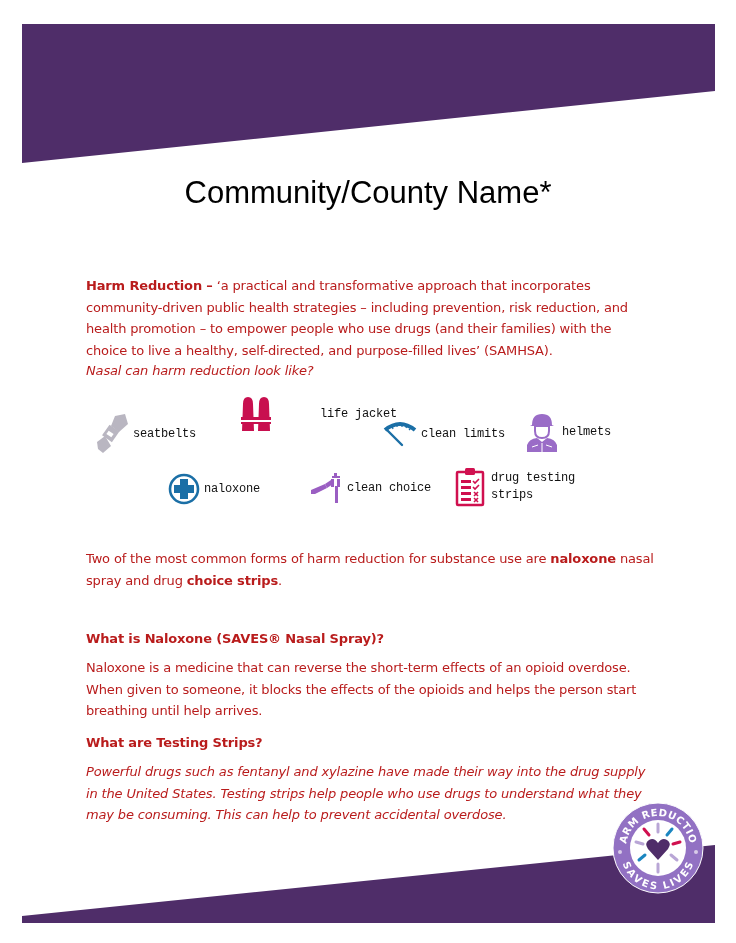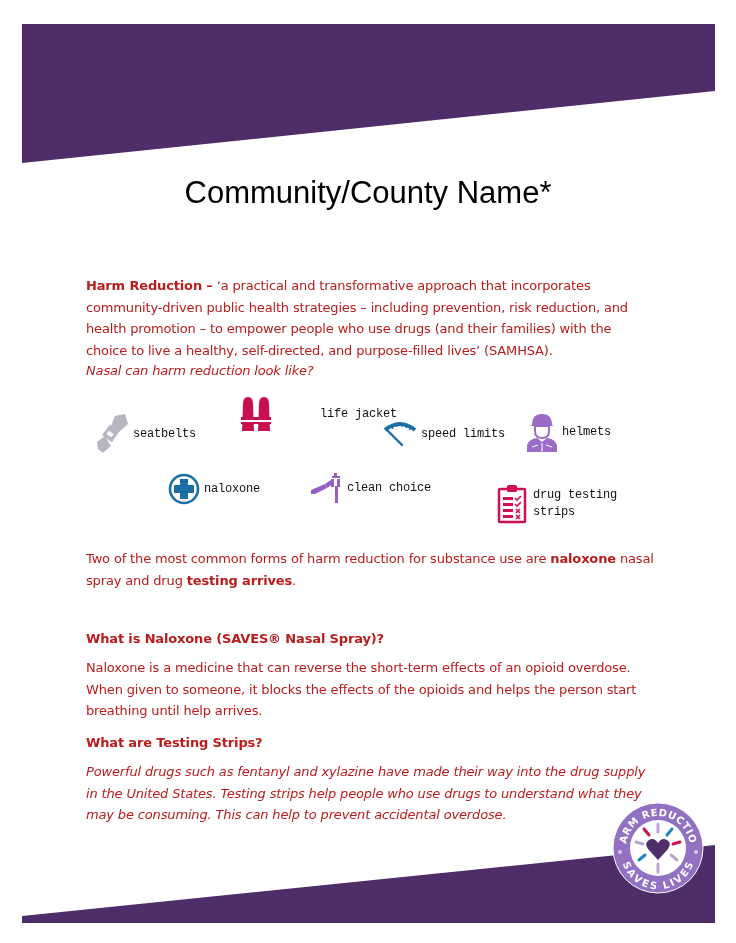--- a/index.html
+++ b/index.html
@@ -72,21 +72,21 @@
     <path d="M2,10 Q17,-2 32,10" stroke="#1b6fa6" stroke-width="4" fill="none"></path>
     <g stroke="#1b6fa6" stroke-width="1.2">
       <line x1="9" y1="6" x2="10" y2="9"></line>
         <line x1="14" y1="4" x2="14" y2="7"></line>
       <line x1="19" y1="4" x2="19" y2="7"></line>
         <line x1="24" y1="5" x2="23" y2="8"></line>
       <line x1="28" y1="8" x2="26" y2="10"></line>
     </g>
     <line x1="4" y1="10" x2="19" y2="25" stroke="#1b6fa6" stroke-width="2.4" stroke-linecap="round"></line>
   </svg>
-  <span class="icon-label">speed limits</span>
+  <span class="icon-label">clean limits</span>
 </div>
 
 <div class="icon-item" style="left:526px; top:412px;">
   <svg width="32" height="40" viewBox="0 0 32 40">
     <path d="M6,13 Q6,2 16,2 Q26,2 26,13 L28,14 L4,14 Z" fill="#9a6cc7"></path>
     <path d="M9,14 L23,14 L23,19 Q23,26 16,26 Q9,26 9,19 Z" fill="#fff" stroke="#9a6cc7" stroke-width="2"></path>
     <path d="M1,40 L1,33 Q3,27 11,26 L16,30 L21,26 Q29,27 31,33 L31,40 Z" fill="#9a6cc7"></path>
     <line x1="16" y1="31" x2="16" y2="40" stroke="#fff" stroke-width="1"></line>
     <line x1="6" y1="35" x2="12" y2="33" stroke="#fff" stroke-width="1"></line>
     <line x1="20" y1="33" x2="26" y2="35" stroke="#fff" stroke-width="1"></line>
@@ -108,21 +108,21 @@
     <polygon points="14,12 20,8 22,12 16,16" fill="#9a5ec2"></polygon>
     <rect x="21" y="4" width="8" height="2" fill="#9a5ec2"></rect>
     <rect x="23" y="1" width="3" height="4" fill="#9a5ec2"></rect>
     <rect x="20" y="7" width="3" height="8" fill="#9a5ec2"></rect>
     <rect x="26" y="7" width="3" height="8" fill="#9a5ec2"></rect>
     <rect x="24" y="14" width="3" height="17" fill="#9a5ec2"></rect>
   </svg>
   <span class="icon-label">clean choice</span>
 </div>
 
-<div class="icon-item" style="left:455px; top:484px;margin-left:42px;">
+<div class="icon-item" style="left:455px; top:467px;">
   <svg width="30" height="40" viewBox="0 0 30 40">
     <rect x="2" y="5" width="26" height="33" rx="1" fill="none" stroke="#d0104f" stroke-width="2.5"></rect>
     <rect x="10" y="1" width="10" height="7" rx="1.5" fill="#d0104f"></rect>
     <g fill="#d0104f">
       <rect x="6" y="13" width="10" height="3"></rect>
         <rect x="6" y="19" width="10" height="3"></rect>
       <rect x="6" y="25" width="10" height="3"></rect>
         <rect x="6" y="31" width="10" height="3"></rect>
     </g>
     <g stroke="#d0104f" stroke-width="1.6" fill="none">
@@ -134,21 +134,21 @@
         <line x1="23" y1="31" x2="19" y2="35"></line>
     </g>
   </svg>
   <span class="icon-label" style="margin-left:6px;">
     <span style="display:block">drug testing</span>
     <span style="display:block">strips</span>
   </span>
 </div>
 
 <div class="body-text p2">
-  <span>Two of the most common forms of harm reduction for substance use are </span><b>naloxone</b><span> nasal spray and drug </span><b>testing arrives</b><span>.</span>
+  <span>Two of the most common forms of harm reduction for substance use are </span><b>naloxone</b><span> nasal spray and drug </span><b>choice strips</b><span>.</span>
 </div>
 
 <div class="body-text h-narcan">What is Naloxone (SAVES® Nasal Spray)?</div>
 <div class="body-text p-narcan">Naloxone is a medicine that can reverse the short-term effects of an opioid overdose. When given to someone, it blocks the effects of the opioids and helps the person start breathing until help arrives.</div>
 
 <div class="body-text h-strips">What are Testing Strips?</div>
 <div class="body-text p-strips">Powerful drugs such as fentanyl and xylazine have made their way into the drug supply in the United States. Testing strips help people who use drugs to understand what they may be consuming. This can help to prevent accidental overdose.</div>
 
 <svg class="badge" width="92" height="92" viewBox="0 0 92 92">
   <defs>

